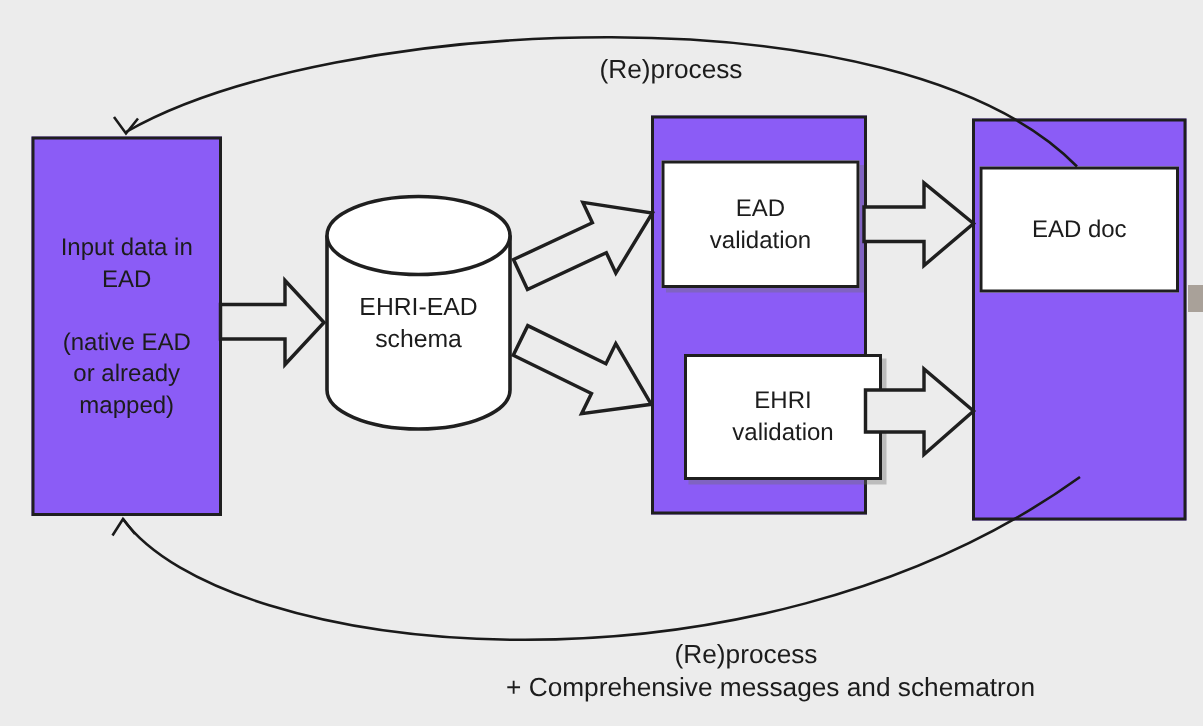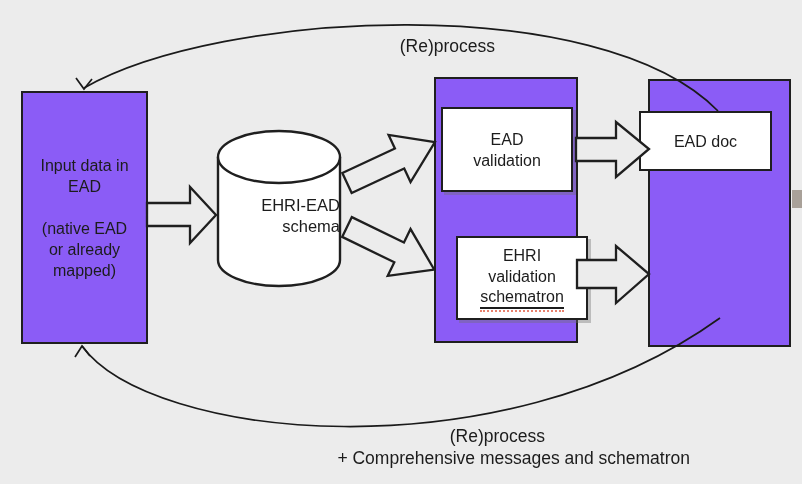--- a/index.html
+++ b/index.html
@@ -22,21 +22,21 @@
   .shadowed{box-shadow:3px 3px 0 rgba(110,110,110,0.38);}
   .label{
     position:absolute;z-index:6;text-align:right;
     font-size:17.5px;line-height:1.25;white-space:pre-line;
   }
   .node-text{
     font-size:16px;line-height:21px;white-space:pre-line;text-align:center;
   }
   .cyl-text{
     position:absolute;z-index:6;font-size:16.5px;line-height:21px;
-    white-space:pre-line;text-align:right;
+    white-space:pre-line;text-align:center;
   }
   .vstack{display:flex;flex-direction:column;align-items:center;}
   .schematron-outer{
     display:inline-block;border-bottom:2px dotted #e8826e;padding-bottom:1px;
     line-height:20px;
   }
   .schematron-inner{
     display:inline-block;border-bottom:2px solid #1c1c1c;
   }
   svg.flows{position:absolute;top:0;left:0;z-index:5;pointer-events:none;}
@@ -63,27 +63,26 @@
 
   <div class="inner-box shadowed" style="left:441px;top:107px;width:132px;height:85px;">
     <div class="node-text">EAD
 validation</div>
   </div>
 
   <div class="inner-box shadowed" style="left:456px;top:236px;width:132px;height:84px;">
     <div class="node-text vstack">
       <span>EHRI
 validation</span>
-      <span class="schematron-outer"><span class="schematron-inner">schematron</span></span>
     </div>
   </div>
 
   <div class="box" style="left:648px;top:79px;width:143px;height:268px;"></div>
 
-  <div class="inner-box" style="left:639px;top:111px;width:133px;height:60px;">
+  <div class="inner-box" style="left:653px;top:111px;width:133px;height:84px;">
     <div class="node-text">EAD doc</div>
   </div>
 
 
   <div class="gray-tab"></div>
 
   <svg class="flows" width="802" height="484" viewBox="0 0 802 484">
 
     <g>
       <path d="M218,157 L218,260 A61,26 0 0 0 340,260 L340,157" fill="#ffffff" stroke="#1f1f1f" stroke-width="2.4"></path>

